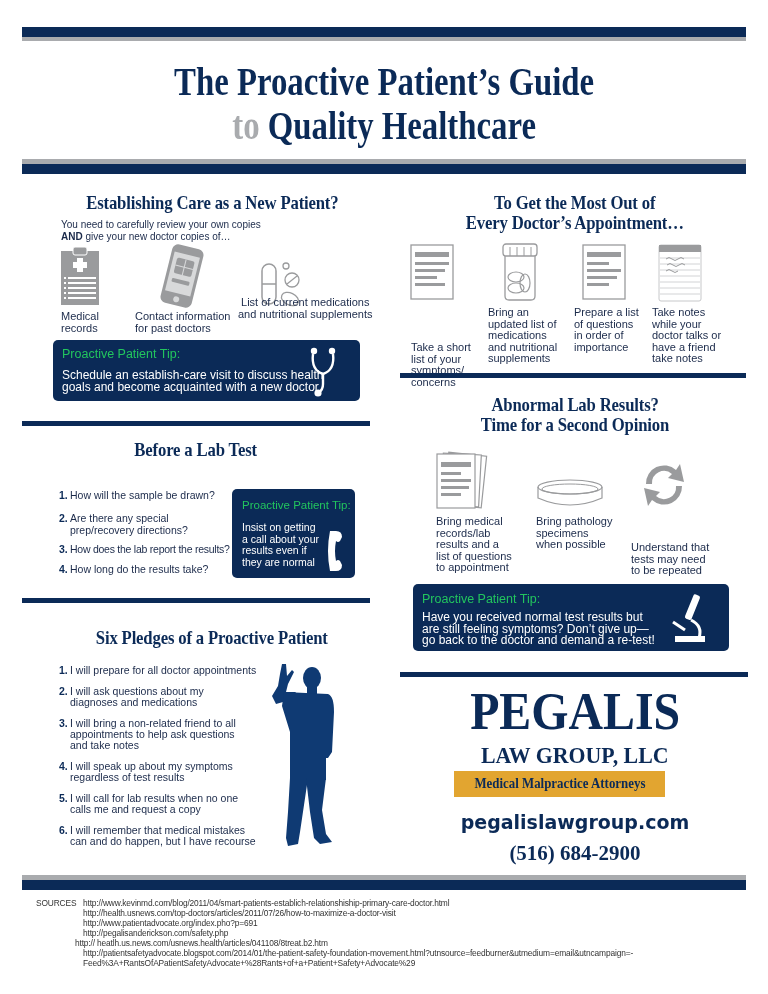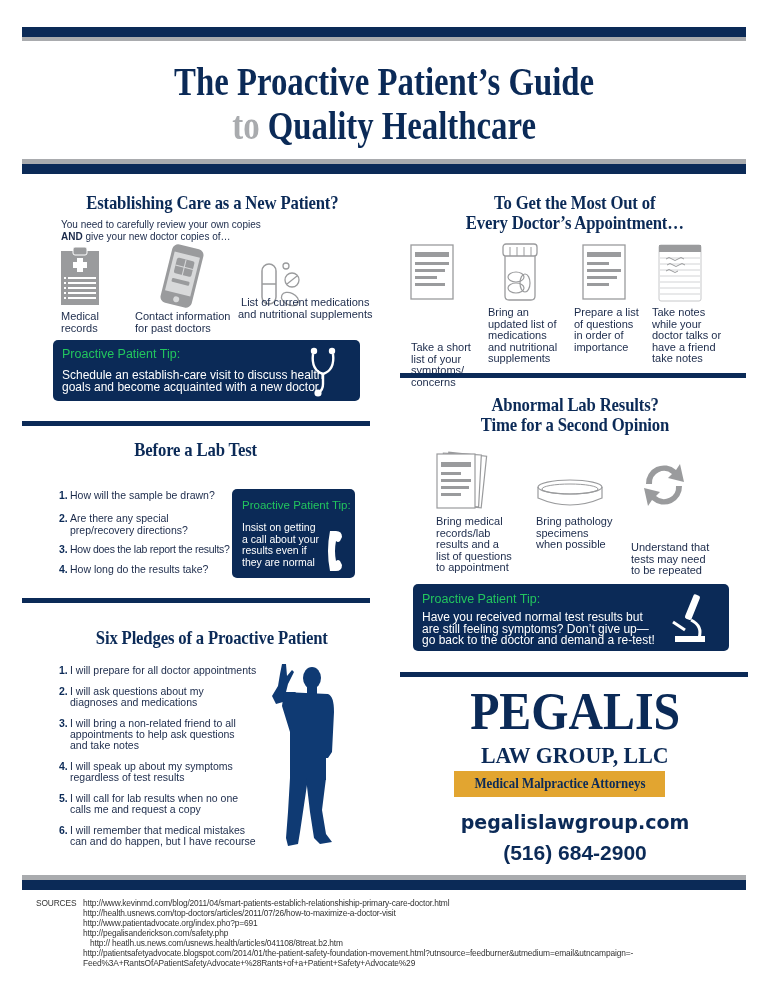--- a/index.html
+++ b/index.html
@@ -359,29 +359,29 @@
 </div>
 <div class="abs" style="left:395px;top:744px;width:360px;text-align:center;font-family:'Liberation Serif',serif;font-weight:bold;color:#0b2a57;font-size:23px;line-height:24px;">
   <span class="cond" style="transform:scaleX(0.95);">LAW GROUP, LLC</span>
 </div>
 <div class="abs" style="left:454px;top:771px;width:211px;height:26px;background:#e2a530;text-align:center;">
   <span style="display:inline-block;font-family:'Liberation Serif',serif;font-weight:bold;color:#0b2a57;font-size:14px;line-height:26px;transform:scaleX(0.92);">Medical Malpractice Attorneys</span>
 </div>
 <div class="abs" style="left:395px;top:811px;width:360px;text-align:center;font-family:'DejaVu Sans',sans-serif;font-weight:bold;color:#0b2a57;font-size:19px;line-height:22px;">
   <span>pegalislawgroup.com</span>
 </div>
-<div class="abs" style="left:395px;top:840px;width:360px;text-align:center;font-family:Liberation Sans, sans-serif;font-weight:bold;color:#0b2a57;font-size:21px;line-height:26px;">
+<div class="abs" style="left:395px;top:840px;width:360px;text-align:center;font-family:Liberation Serif, serif;font-weight:bold;color:#0b2a57;font-size:21px;line-height:26px;">
   <span>(516) 684-2900</span>
 </div>
 
 <div class="abs gray" style="left:22px;top:875px;width:724px;height:5px;"></div>
 <div class="abs navy" style="left:22px;top:880px;width:724px;height:10px;"></div>
 
 <div class="src-line" style="left:36px;top:898px;">SOURCES</div>
 <div>
   <div class="src-line" style="left:83px;top:898px;">http://www.kevinmd.com/blog/2011/04/smart-patients-establich-relationshiship-primary-care-doctor.html</div>
   <div class="src-line" style="left:83px;top:908px;">http://health.usnews.com/top-doctors/articles/2011/07/26/how-to-maximize-a-doctor-visit</div>
   <div class="src-line" style="left:83px;top:918px;">http://www.patientadvocate.org/index.pho?p=691</div>
   <div class="src-line" style="left:83px;top:928px;">http://pegalisanderickson.com/safety.php</div>
-  <div class="src-line" style="left:90px;top:938px;">http:// heatlh.us.news.com/usnews.health/articles/041108/8treat.b2.htm</div>
+  <div class="src-line" style="left:75px;top:938px;">http:// heatlh.us.news.com/usnews.health/articles/041108/8treat.b2.htm</div>
   <div class="src-line" style="left:83px;top:948px;">http://patientsafetyadvocate.blogspot.com/2014/01/the-patient-safety-foundation-movement.html?utnsource=feedburner&amp;utmedium=email&amp;utncampaign=-</div>
   <div class="src-line" style="left:83px;top:958px;">Feed%3A+RantsOfAPatientSafetyAdvocate+%28Rants+of+a+Patient+Safety+Advocate%29</div>
 </div>
 
 </body></html>

